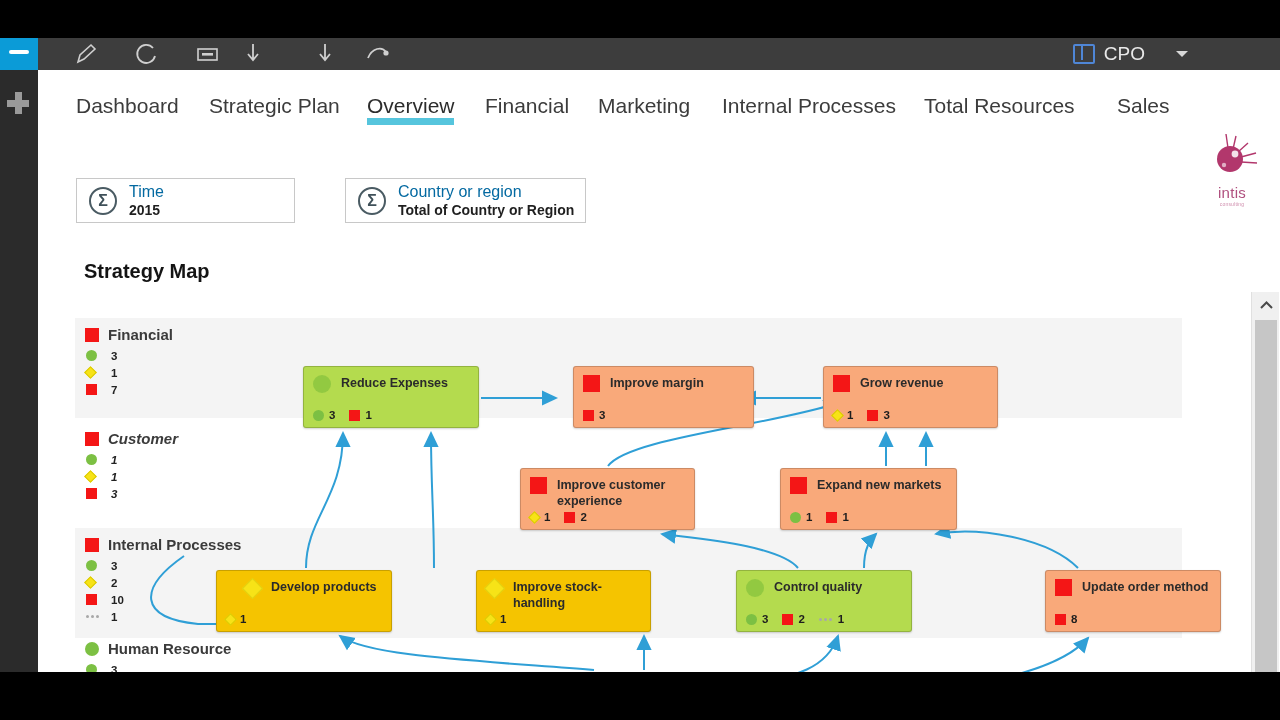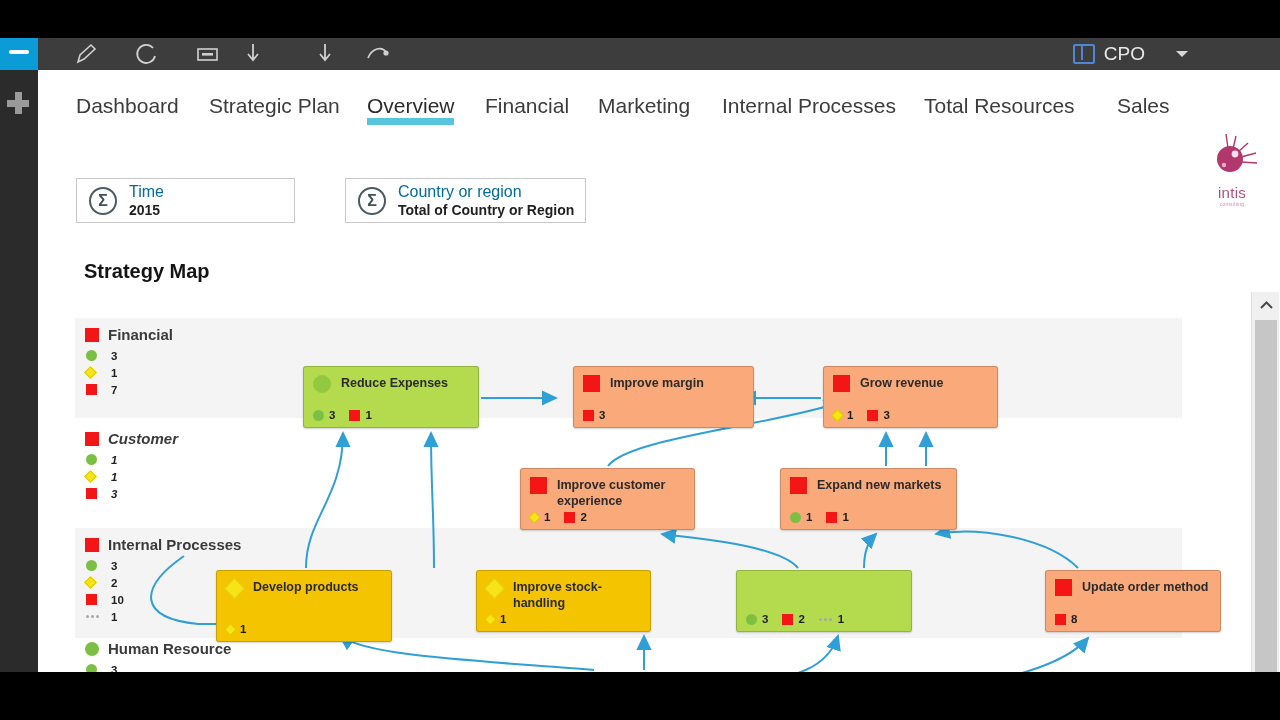--- a/index.html
+++ b/index.html
@@ -563,21 +563,21 @@
             <span class="pair">
               <span class="g-ci sm"></span>
               <span class="num">1</span>
             </span>
             <span class="pair">
               <span class="g-sq sm"></span>
               <span class="num">1</span>
             </span>
           </div>
         </div>
-        <div class="node yellow" style="left: 178px; top: 282px; width: 176px; height: 72px;">
+        <div class="node yellow" style="left: 178px; top: 282px; width: 176px; height: 62px; padding-left: 18px;">
           <div class="node-head">
             <span class="hg-di"></span>
             <span class="node-title">Develop products</span>
           </div>
           <div class="node-foot">
             <span class="pair">
               <span class="g-di sm"></span>
               <span class="num">1</span>
             </span>
           </div>
@@ -588,20 +588,24 @@
             <span class="node-title">Improve stock-handling</span>
           </div>
           <div class="node-foot">
             <span class="pair">
               <span class="g-di sm"></span>
               <span class="num">1</span>
             </span>
           </div>
         </div>
         <div class="node green" style="left: 698px; top: 282px; width: 176px; height: 62px;">
+          <div class="node-head">
+            <span class="hg-ci"></span>
+            <span class="node-title">Control quality</span>
+          </div>
           <div class="node-foot">
             <span class="pair">
               <span class="g-ci sm"></span>
               <span class="num">3</span>
             </span>
             <span class="pair">
               <span class="g-sq sm"></span>
               <span class="num">2</span>
             </span>
             <span class="pair">

